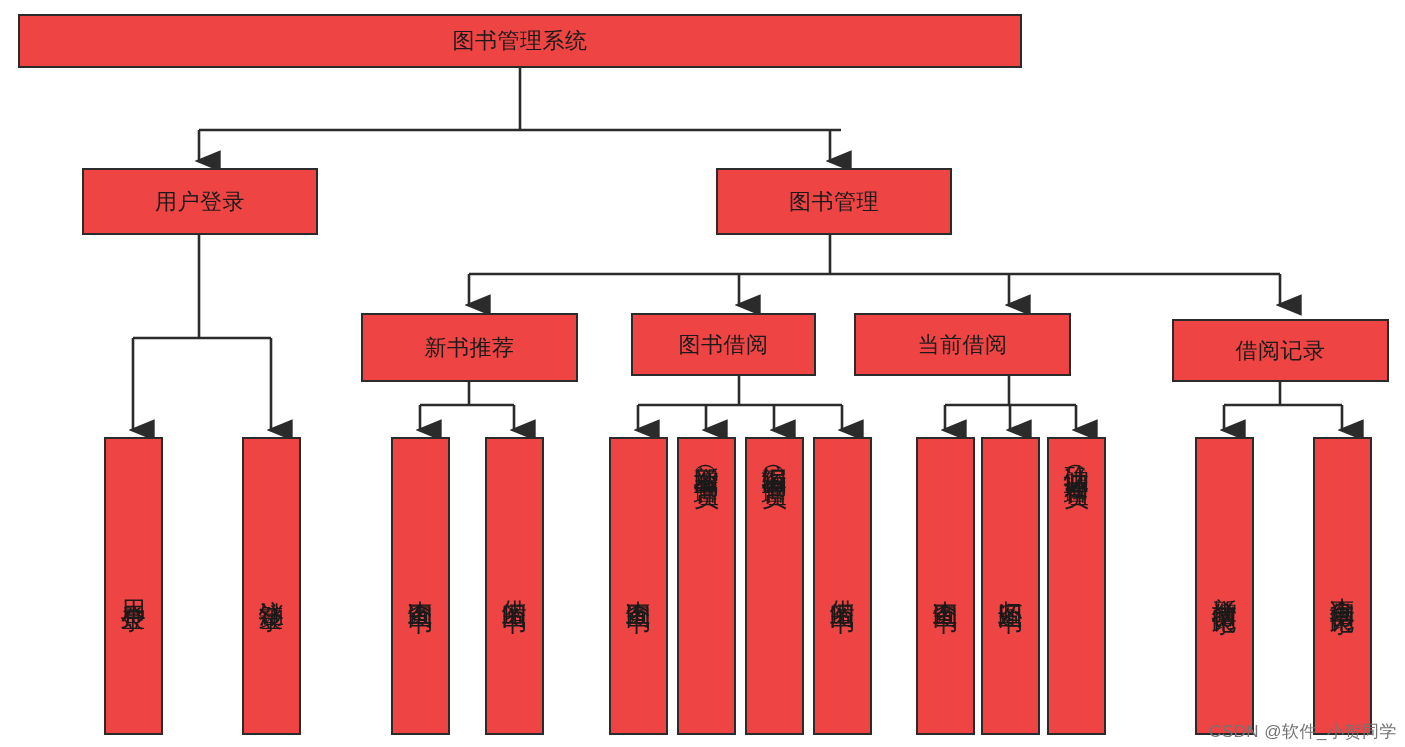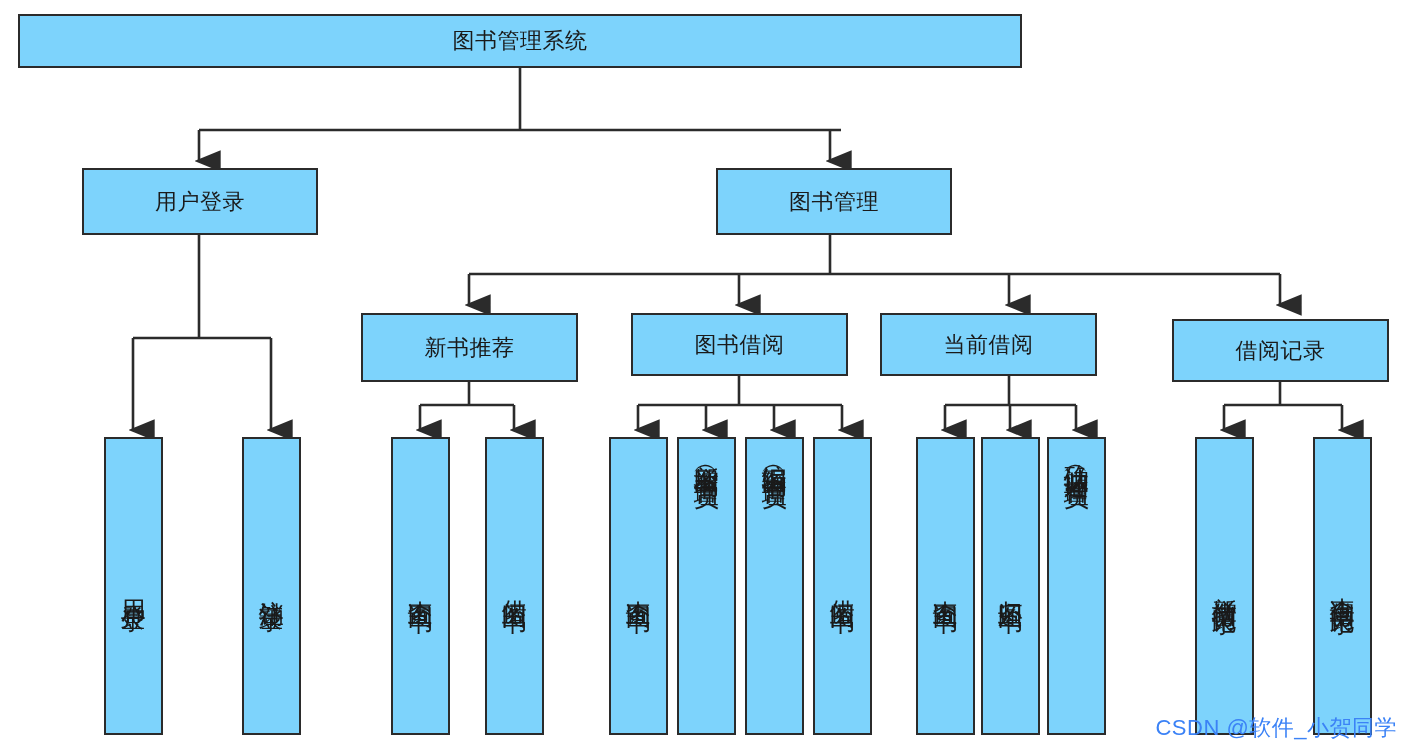--- a/index.html
+++ b/index.html
@@ -21,21 +21,21 @@
   svg.edges {
     position: absolute;
     left: 0;
     top: 0;
     width: 1405px;
     height: 747px;
   }
   .node {
     position: absolute;
     box-sizing: border-box;
-    background: #7dd3fc;
+    background: #ef4444;
     border: 2.2px solid #2b2b2b;
     display: flex;
     align-items: center;
     justify-content: center;
     color: #1a1a1a;
   }
   .node-label {
     display: block;
     text-align: center;
     line-height: 1.18;
@@ -63,22 +63,22 @@
     align-items: flex-start;
   }
   .node.vert.mid-text {
     align-items: center;
     padding-top: 0;
   }
   #watermark {
     position: absolute;
     right: 8px;
     bottom: 4px;
-    font-size: 22px;
-    color: #3b82f6;
+    font-size: 17px;
+    color: #737373;
     white-space: nowrap;
     letter-spacing: 0.5px;
     margin-left: 48px;
   }
 </style>
 </head>
 <body>
 
 <div id="diagram-root">
 
@@ -141,25 +141,25 @@
   </div>
 
   <div class="node horiz" style="left:716px; top:168px; width:236px; height:67px;">
     <span class="node-label">图书管理</span>
   </div>
 
   <div class="node horiz" style="left:361px; top:313px; width:217px; height:69px;">
     <span class="node-label">新书推荐</span>
   </div>
 
-  <div class="node horiz" style="left:631px; top:313px; width:217px; height:63px;">
+  <div class="node horiz" style="left:631px; top:313px; width:185px; height:63px;">
     <span class="node-label">图书借阅</span>
   </div>
 
-  <div class="node horiz" style="left:880px; top:313px; width:217px; height:63px;">
+  <div class="node horiz" style="left:854px; top:313px; width:217px; height:63px;">
     <span class="node-label">当前借阅</span>
   </div>
 
   <div class="node horiz" style="left:1172px; top:313px; width:217px; height:63px;margin-top:6px;">
     <span class="node-label">借阅记录</span>
   </div>
 
   <div class="node vert mid-text" style="left:104px; top:437px; width:59px; height:298px;">
     <span class="node-label">用户登录</span>
   </div>

